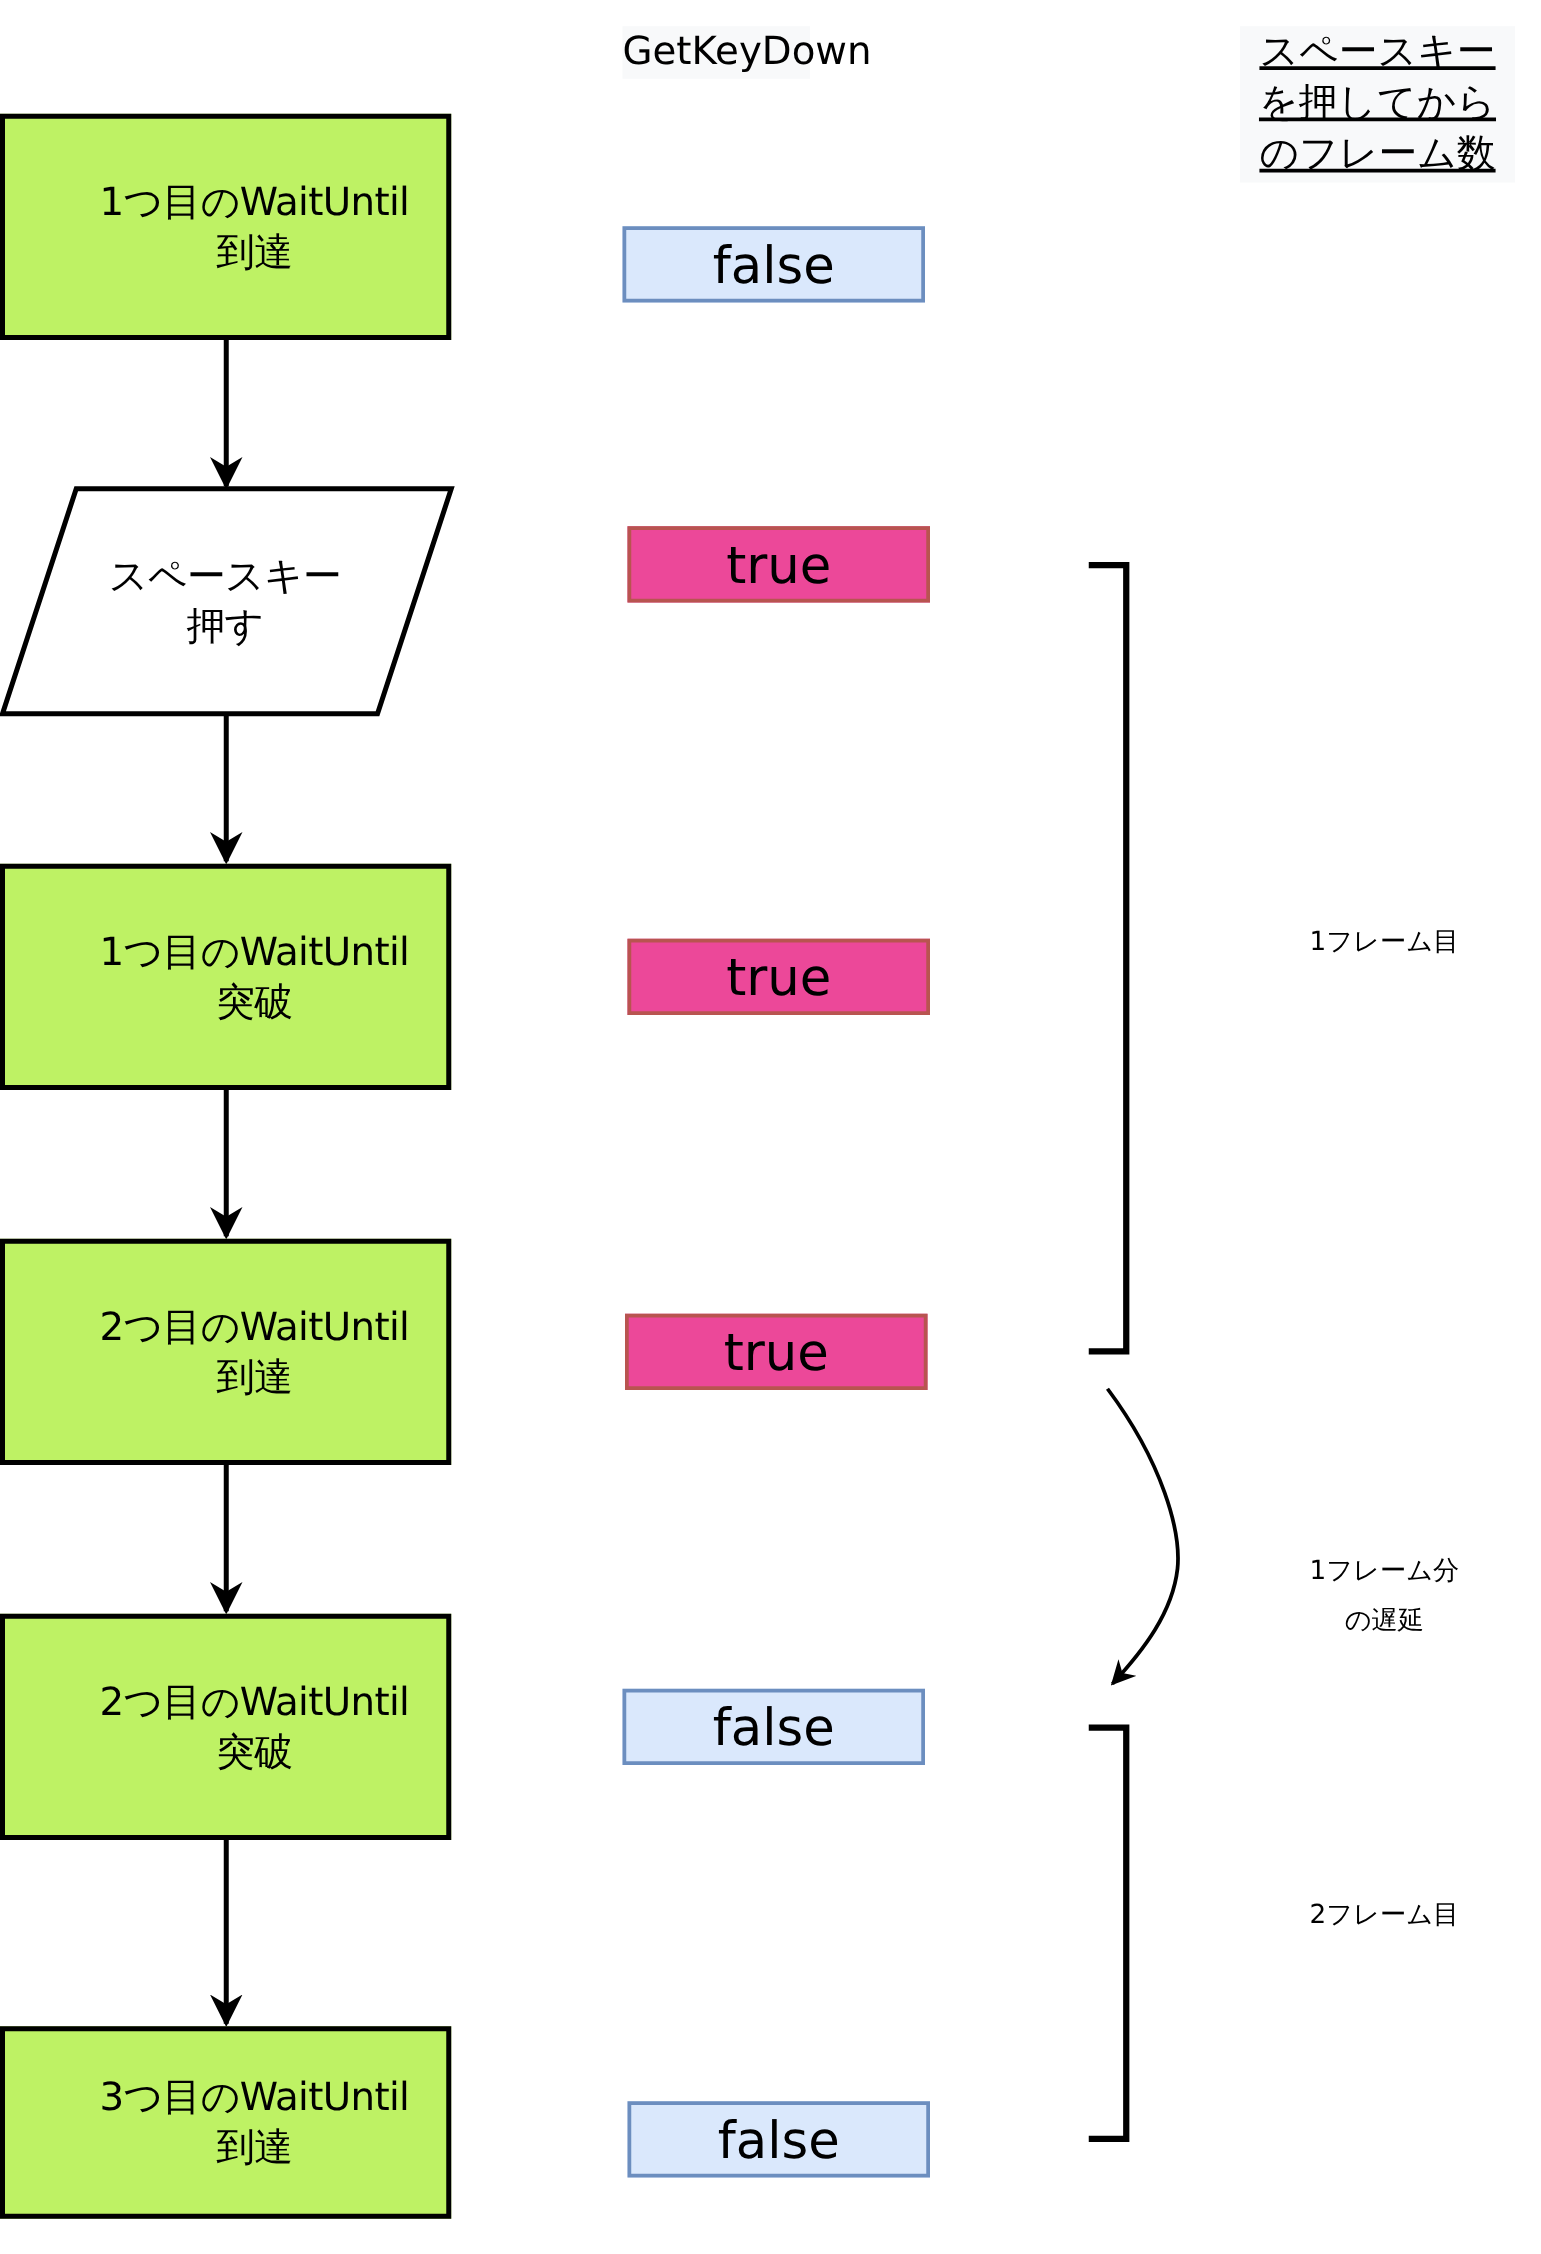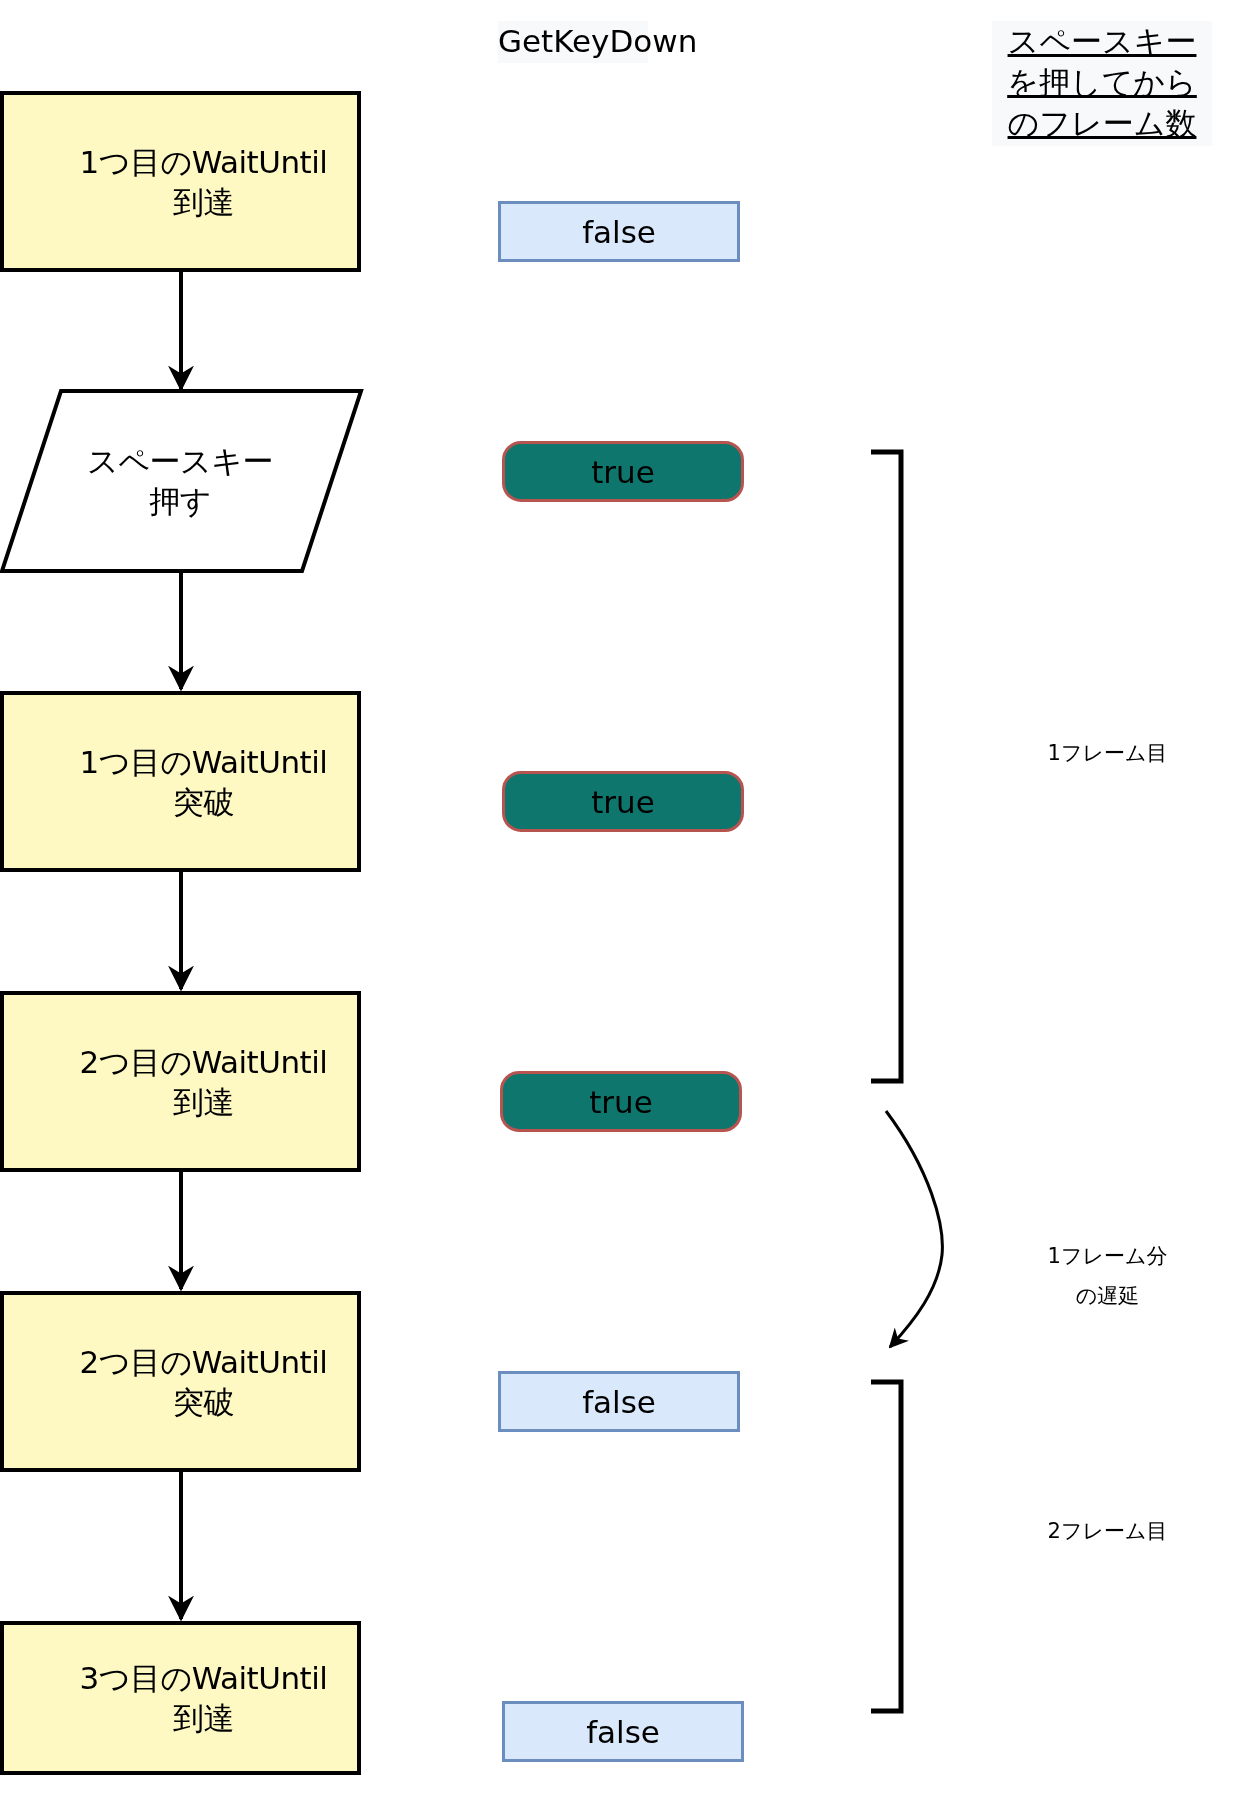--- a/index.html
+++ b/index.html
@@ -1,24 +1,24 @@
 <!DOCTYPE html>
 <html><head>
   <meta charset="utf-8">
   <style>
     html, body { margin: 0; padding: 0; background: #ffffff; }
     body { width: 1233px; height: 1803px; position: relative; overflow: hidden;
            font-family: "DejaVu Sans", "Liberation Sans", sans-serif; color: #000; }
     .abs { position: absolute; box-sizing: border-box; }
     .node { display: flex; align-items: center; justify-content: center; text-align: center;
             font-size: 31px; line-height: 40px; white-space: pre-line; letter-spacing: -0.5px; }
-    .rect-node { border: 4px solid #000; background: #fef9c3; padding-left: 46px; }
-    .val { border: 3px solid; font-size: 31px; display: flex; align-items: center; justify-content: center; margin-top: 20px; }
+    .rect-node { border: 4px solid #000; background: #bef264; padding-left: 46px; }
+    .val { border: 3px solid; font-size: 41px; display: flex; align-items: center; justify-content: center; }
     .val-false { background: #dae8fc; border-color: #6c8ebf; }
-    .val-true { background: #0f766e; border-color: #b85450; border-radius: 19px; }
+    .val-true { background: #ec4899; border-color: #b85450; }
     .hdr { background: #f8f9fa; font-size: 31px; line-height: 41px; white-space: pre-line; text-align: center; }
     .lbl { font-size: 21px; line-height: 40px; text-align: center; white-space: pre-line; }
     svg.overlay { position: absolute; left: 0; top: 0; width: 1233px; height: 1803px; pointer-events: none; }
   </style>
 </head>
 <body>
 
 <div class="abs hdr" style="left:498px; top:21px; width:150px; height:42px;">GetKeyDown</div>
 <div class="abs hdr" style="left:992px; top:21px; width:220px; height:125px;text-decoration:underline;">スペースキー
 を押してから

